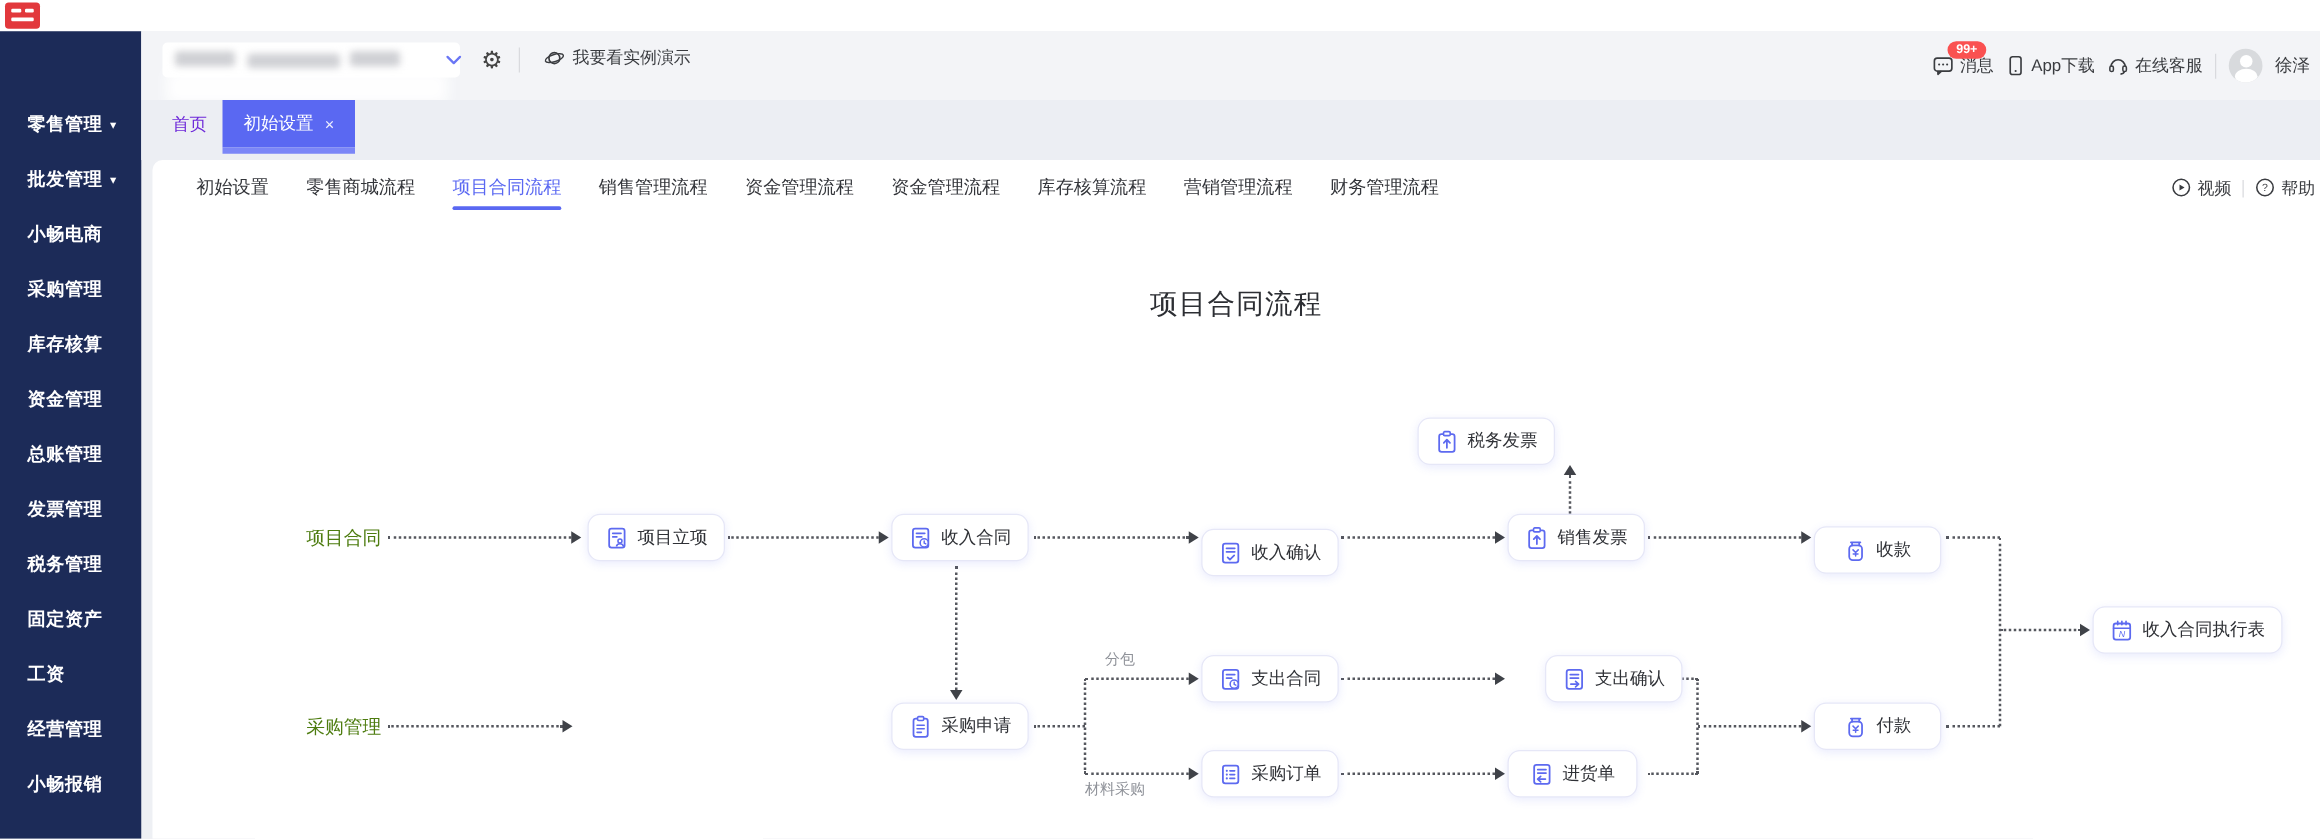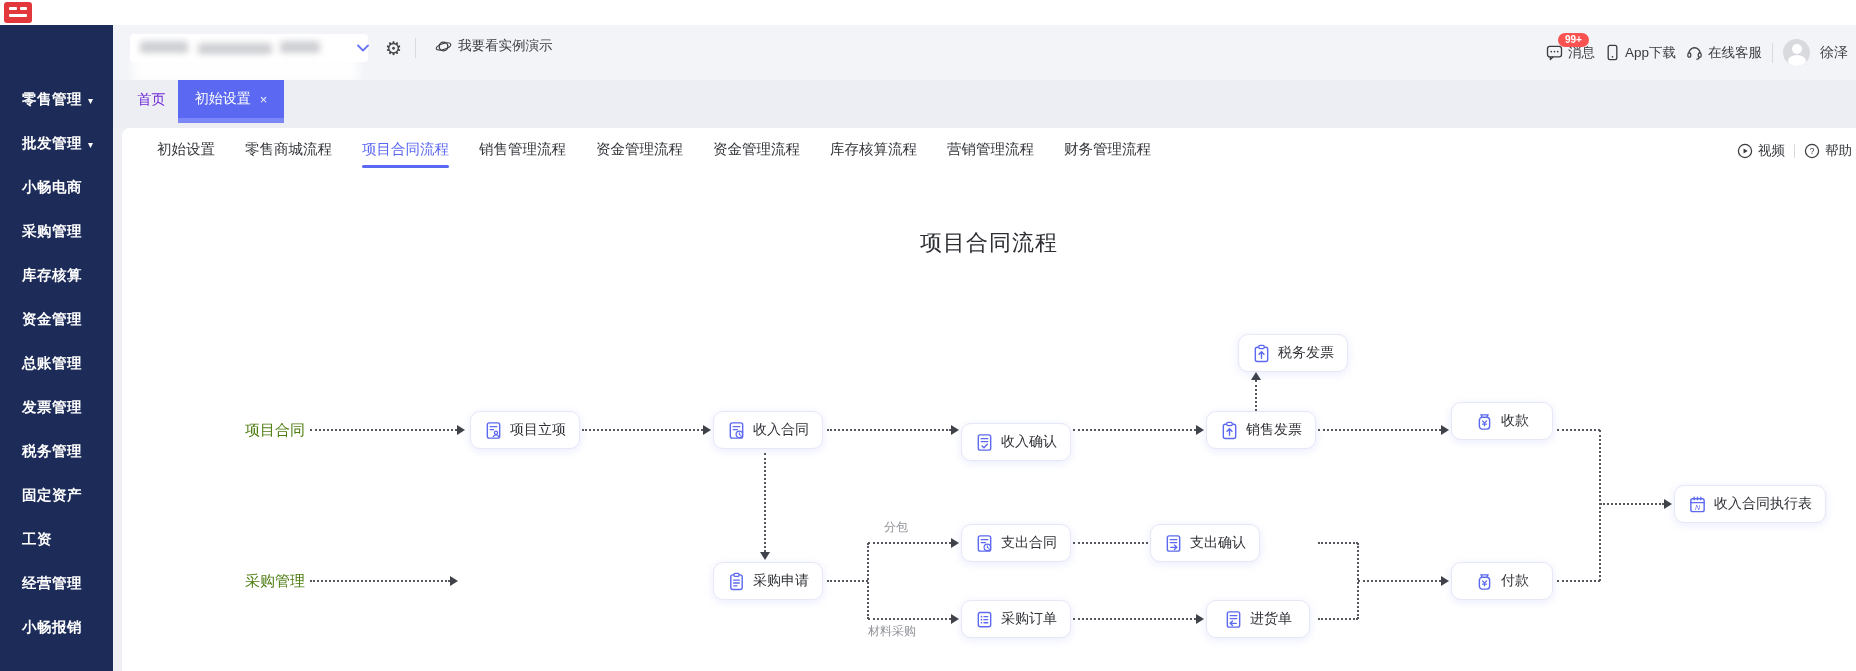--- a/index.html
+++ b/index.html
@@ -53,21 +53,21 @@
 
   
   #card{left:122px;top:128px;width:1734px;height:543px;background:#fff;border-top-left-radius:8px;}
   #subnav{position:absolute;left:35px;top:12px;display:flex;gap:30px;}
   .subnav-item{position:relative;font-size:14.5px;color:#33353a;cursor:pointer;white-space:nowrap;padding-bottom:9px;}
   .subnav-item.active{color:#5a68f2;}
   .subnav-item.active:after{content:'';position:absolute;left:0;right:0;bottom:0;height:3px;background:#5a68f2;border-radius:2px;}
   #subnav-right{position:absolute;right:4px;top:14px;display:flex;align-items:center;gap:9px;
     font-size:13.5px;color:#3a3c40;white-space:nowrap;}
   #subnav-right .vsep{height:14px;}
-  .sr-item{display:flex;align-items:center;gap:5px;cursor:pointer;}
+  .sr-item{display:flex;align-items:flex-start;gap:5px;cursor:pointer;}
 
   
   #flow-title{left:122px;top:228px;width:1734px;text-align:center;font-size:22px;color:#2c2e33;font-weight:500;letter-spacing:1px;}
   .lane-label{position:absolute;font-size:15px;color:#4d7c0f;font-weight:500;}
   .branch-label{position:absolute;font-size:12px;color:#8f9299;}
   .fnode{position:absolute;height:38px;display:inline-flex;align-items:center;gap:7px;padding:0 13px;
     background:#fff;border:1px solid #e6e7f7;border-radius:10px;box-shadow:0 2px 8px rgba(99,110,240,.14);
     font-size:14px;color:#2f3136;white-space:nowrap;cursor:pointer;box-sizing:border-box;}
   .fnode.pad-w{padding:0 23px;}
   .fnode.pad-m{padding:0 17px;}
@@ -307,21 +307,21 @@
   <div class="ar ar-r" style="left:1196px;top:538px;"></div>
   <div class="dl-h" style="left:1073px;top:618px;width:123px;"></div>
   <div class="ar ar-r" style="left:1196px;top:614px;"></div>
 
   <div class="dl-h" style="left:1318px;top:542px;width:40px;"></div>
   <div class="dl-h" style="left:1318px;top:618px;width:40px;"></div>
   <div class="dl-v" style="left:1357px;top:543px;height:76px;"></div>
   <div class="dl-h" style="left:1358px;top:580px;width:83px;"></div>
   <div class="ar ar-r" style="left:1441px;top:576px;"></div>
 
-  <div class="fnode" style="left:1238px;top:334px;">
+  <div class="fnode" style="left:1134px;top:334px;">
     <svg width="19" height="19" viewBox="0 0 20 20">
       <rect x="3.5" y="3.4" width="13" height="15" rx="2" fill="none" stroke="#5d6af0" stroke-width="1.5"></rect>
       <rect x="7.2" y="1.4" width="5.6" height="3.4" rx="1" fill="#fff" stroke="#5d6af0" stroke-width="1.4"></rect>
       <path d="M10 15 L10 8.6 M7.4 10.8 L10 8.2 L12.6 10.8" fill="none" stroke="#5d6af0" stroke-width="1.5" stroke-linecap="round" stroke-linejoin="round"></path>
     </svg>
     <span>税务发票</span>
   </div>
 
   <div class="fnode" style="left:470px;top:411px;">
     <svg width="19" height="19" viewBox="0 0 20 20">
@@ -354,21 +354,21 @@
 
   <div class="fnode" style="left:1206px;top:411px;text-align:right;">
     <svg width="19" height="19" viewBox="0 0 20 20">
       <rect x="3.5" y="3.4" width="13" height="15" rx="2" fill="none" stroke="#5d6af0" stroke-width="1.5"></rect>
       <rect x="7.2" y="1.4" width="5.6" height="3.4" rx="1" fill="#fff" stroke="#5d6af0" stroke-width="1.4"></rect>
       <path d="M10 15 L10 8.6 M7.4 10.8 L10 8.2 L12.6 10.8" fill="none" stroke="#5d6af0" stroke-width="1.5" stroke-linecap="round" stroke-linejoin="round"></path>
     </svg>
     <span>销售发票</span>
   </div>
 
-  <div class="fnode pad-w" style="left:1451px;top:402px;">
+  <div class="fnode pad-w" style="left:1451px;top:421px;">
     <svg width="19" height="19" viewBox="0 0 20 20">
       <path d="M6 3 L14 3 M7 3 L7 5.6 M13 3 L13 5.6" stroke="#5d6af0" stroke-width="1.5" stroke-linecap="round"></path>
       <rect x="4.6" y="5.6" width="10.8" height="12.4" rx="3" fill="none" stroke="#5d6af0" stroke-width="1.5"></rect>
       <path d="M7.8 9.4 L10 11.6 L12.2 9.4 M10 11.6 L10 14.6 M8 12.8 L12 12.8" fill="none" stroke="#5d6af0" stroke-width="1.3" stroke-linecap="round" stroke-linejoin="round"></path>
     </svg>
     <span>收款</span>
   </div>
 
   <div class="fnode" style="left:1674px;top:485px;">
     <svg width="19" height="19" viewBox="0 0 20 20">
@@ -382,21 +382,21 @@
   <div class="fnode" style="left:961px;top:524px;">
     <svg width="19" height="19" viewBox="0 0 20 20">
       <rect x="3.5" y="2" width="13" height="16" rx="2" fill="none" stroke="#5d6af0" stroke-width="1.5"></rect>
       <path d="M6.5 6 L13.5 6 M6.5 9 L11 9" stroke="#5d6af0" stroke-width="1.4" stroke-linecap="round"></path>
       <circle cx="13" cy="14" r="3.4" fill="#fff" stroke="#5d6af0" stroke-width="1.3"></circle>
       <path d="M13 12.4 L13 14.2 L14.4 14.9" fill="none" stroke="#5d6af0" stroke-width="1.2" stroke-linecap="round"></path>
     </svg>
     <span>支出合同</span>
   </div>
 
-  <div class="fnode" style="left:1150px;top:524px;">
+  <div class="fnode" style="left:1236px;top:524px;">
     <svg width="19" height="19" viewBox="0 0 20 20">
       <rect x="3.5" y="2" width="13" height="16" rx="2" fill="none" stroke="#5d6af0" stroke-width="1.5"></rect>
       <path d="M6.5 6 L13.5 6 M6.5 9 L13.5 9" stroke="#5d6af0" stroke-width="1.4" stroke-linecap="round"></path>
       <path d="M7 14 L13.4 14 M11 11.6 L13.6 14 L11 16.4" fill="none" stroke="#5d6af0" stroke-width="1.4" stroke-linecap="round" stroke-linejoin="round"></path>
     </svg>
     <span>支出确认</span>
   </div>
 
   <div class="fnode" style="left:713px;top:562px;">
     <svg width="19" height="19" viewBox="0 0 20 20">

